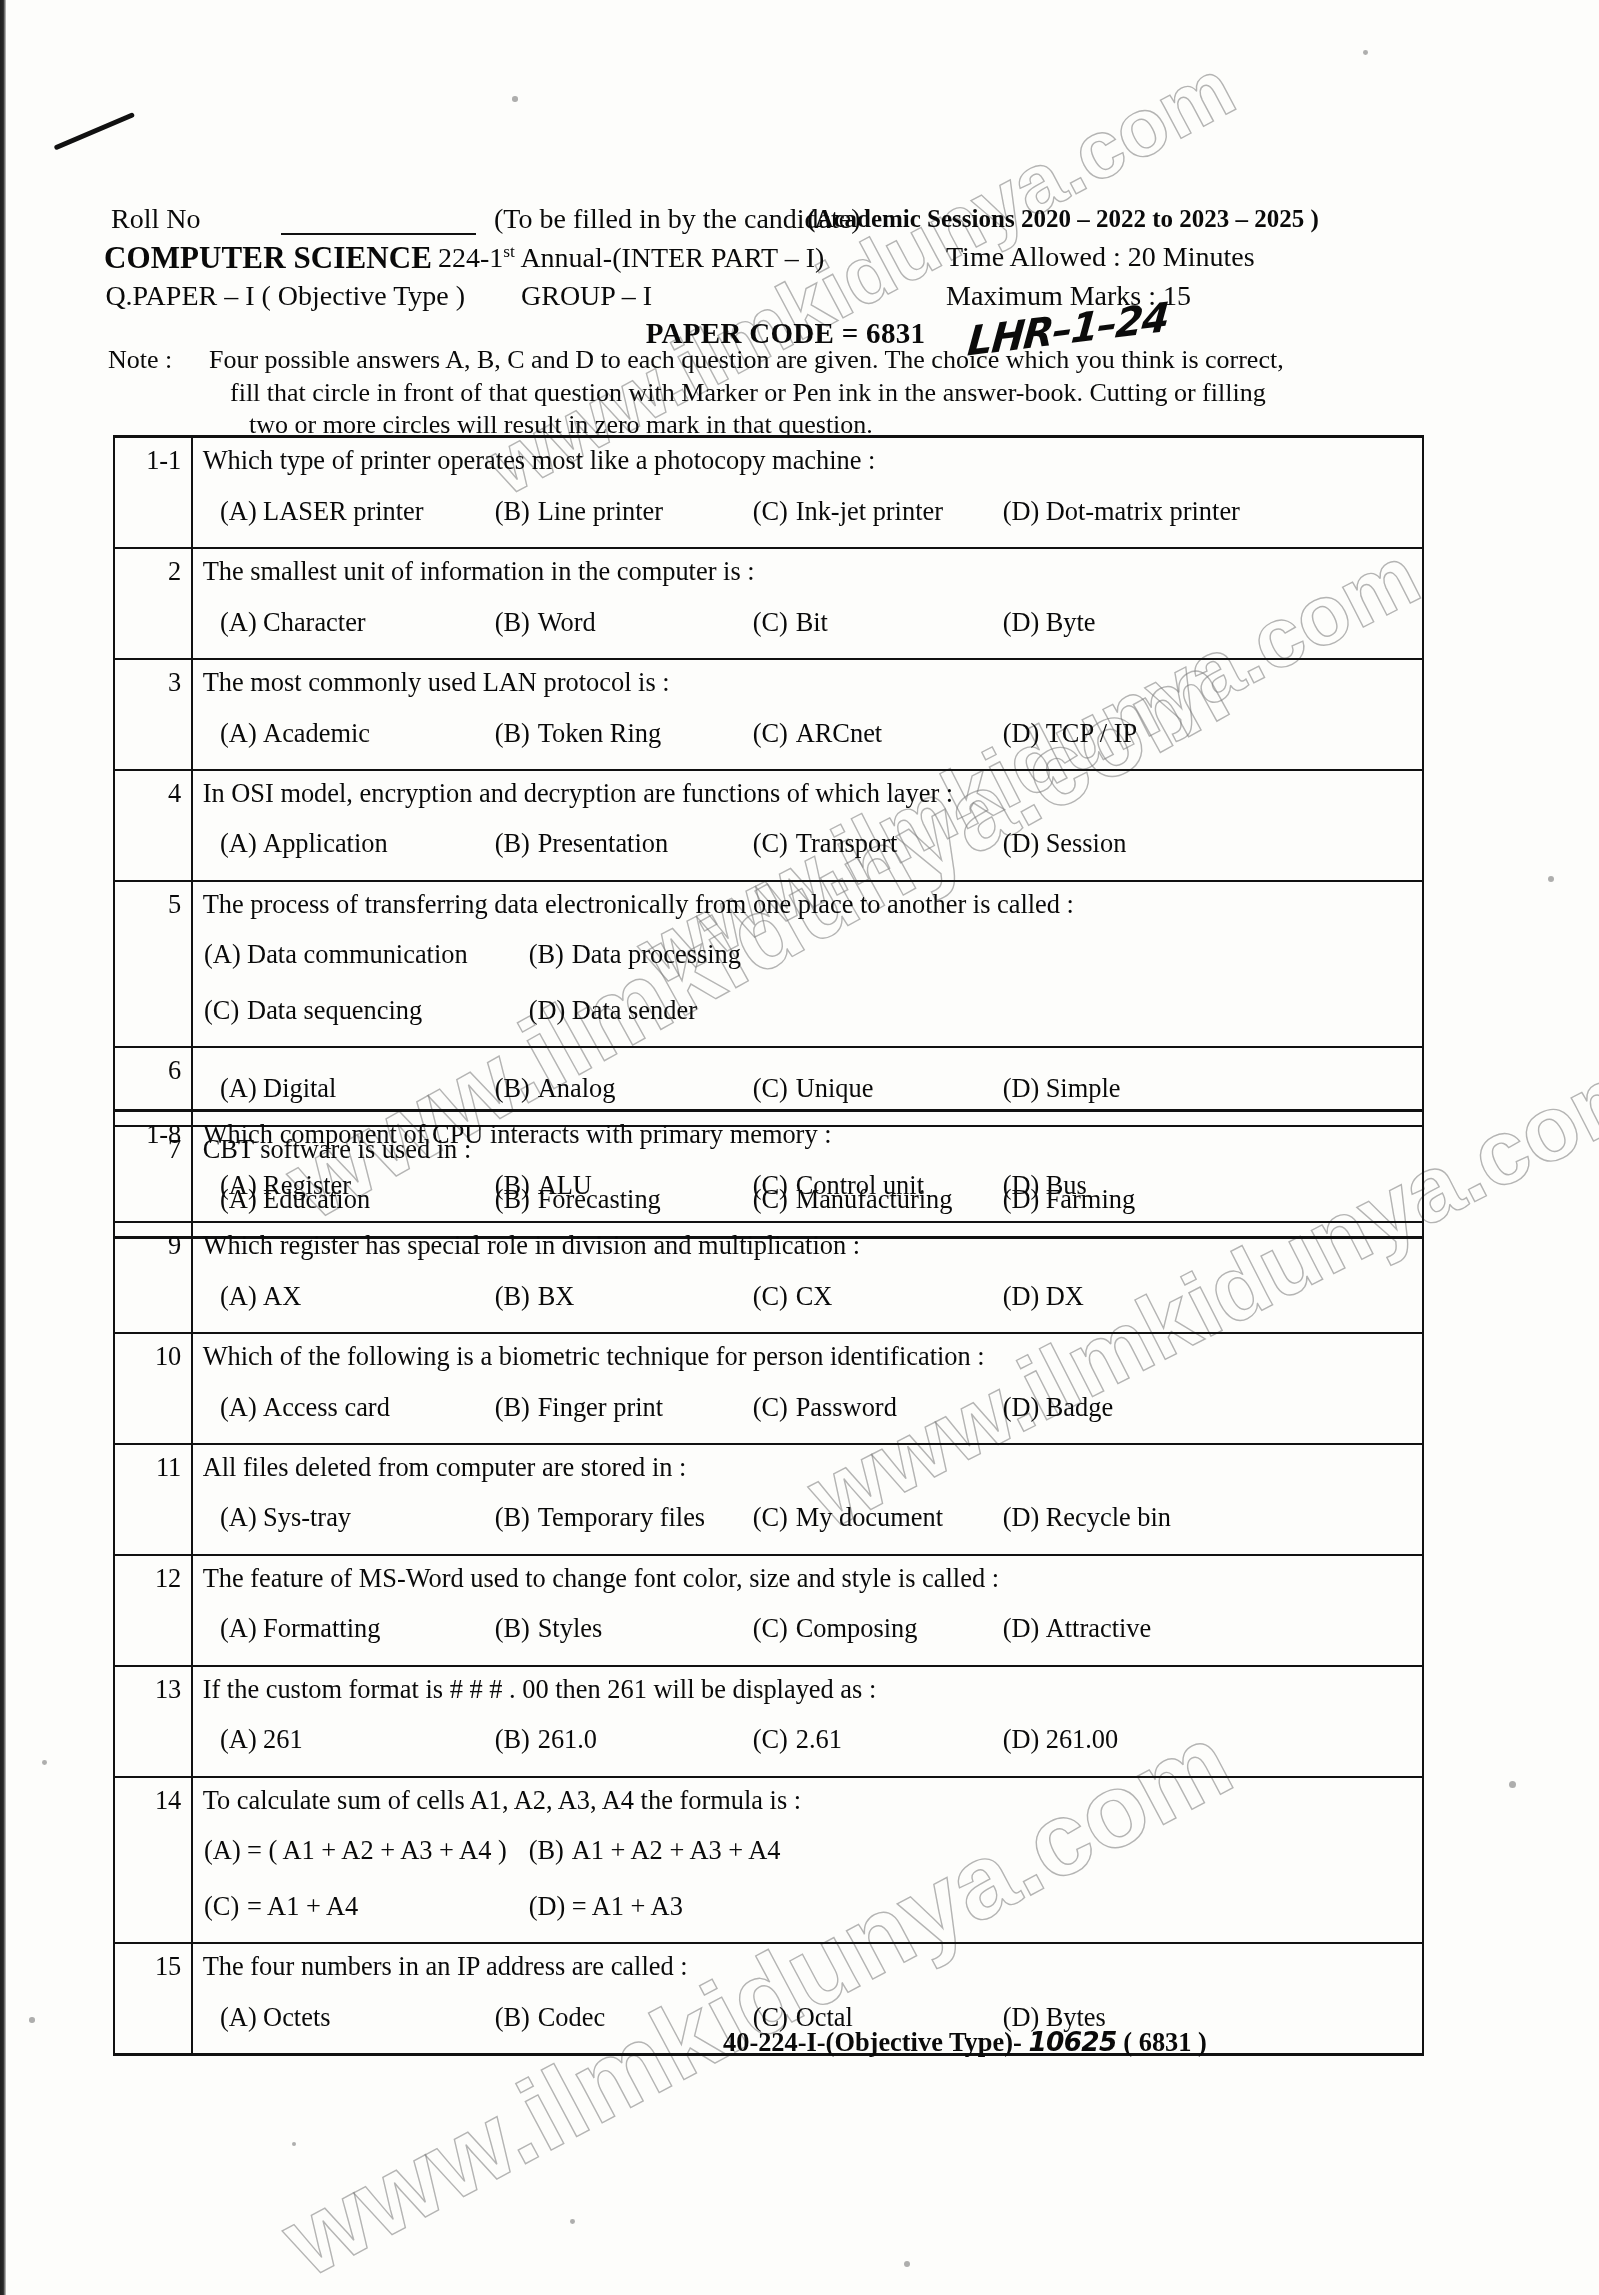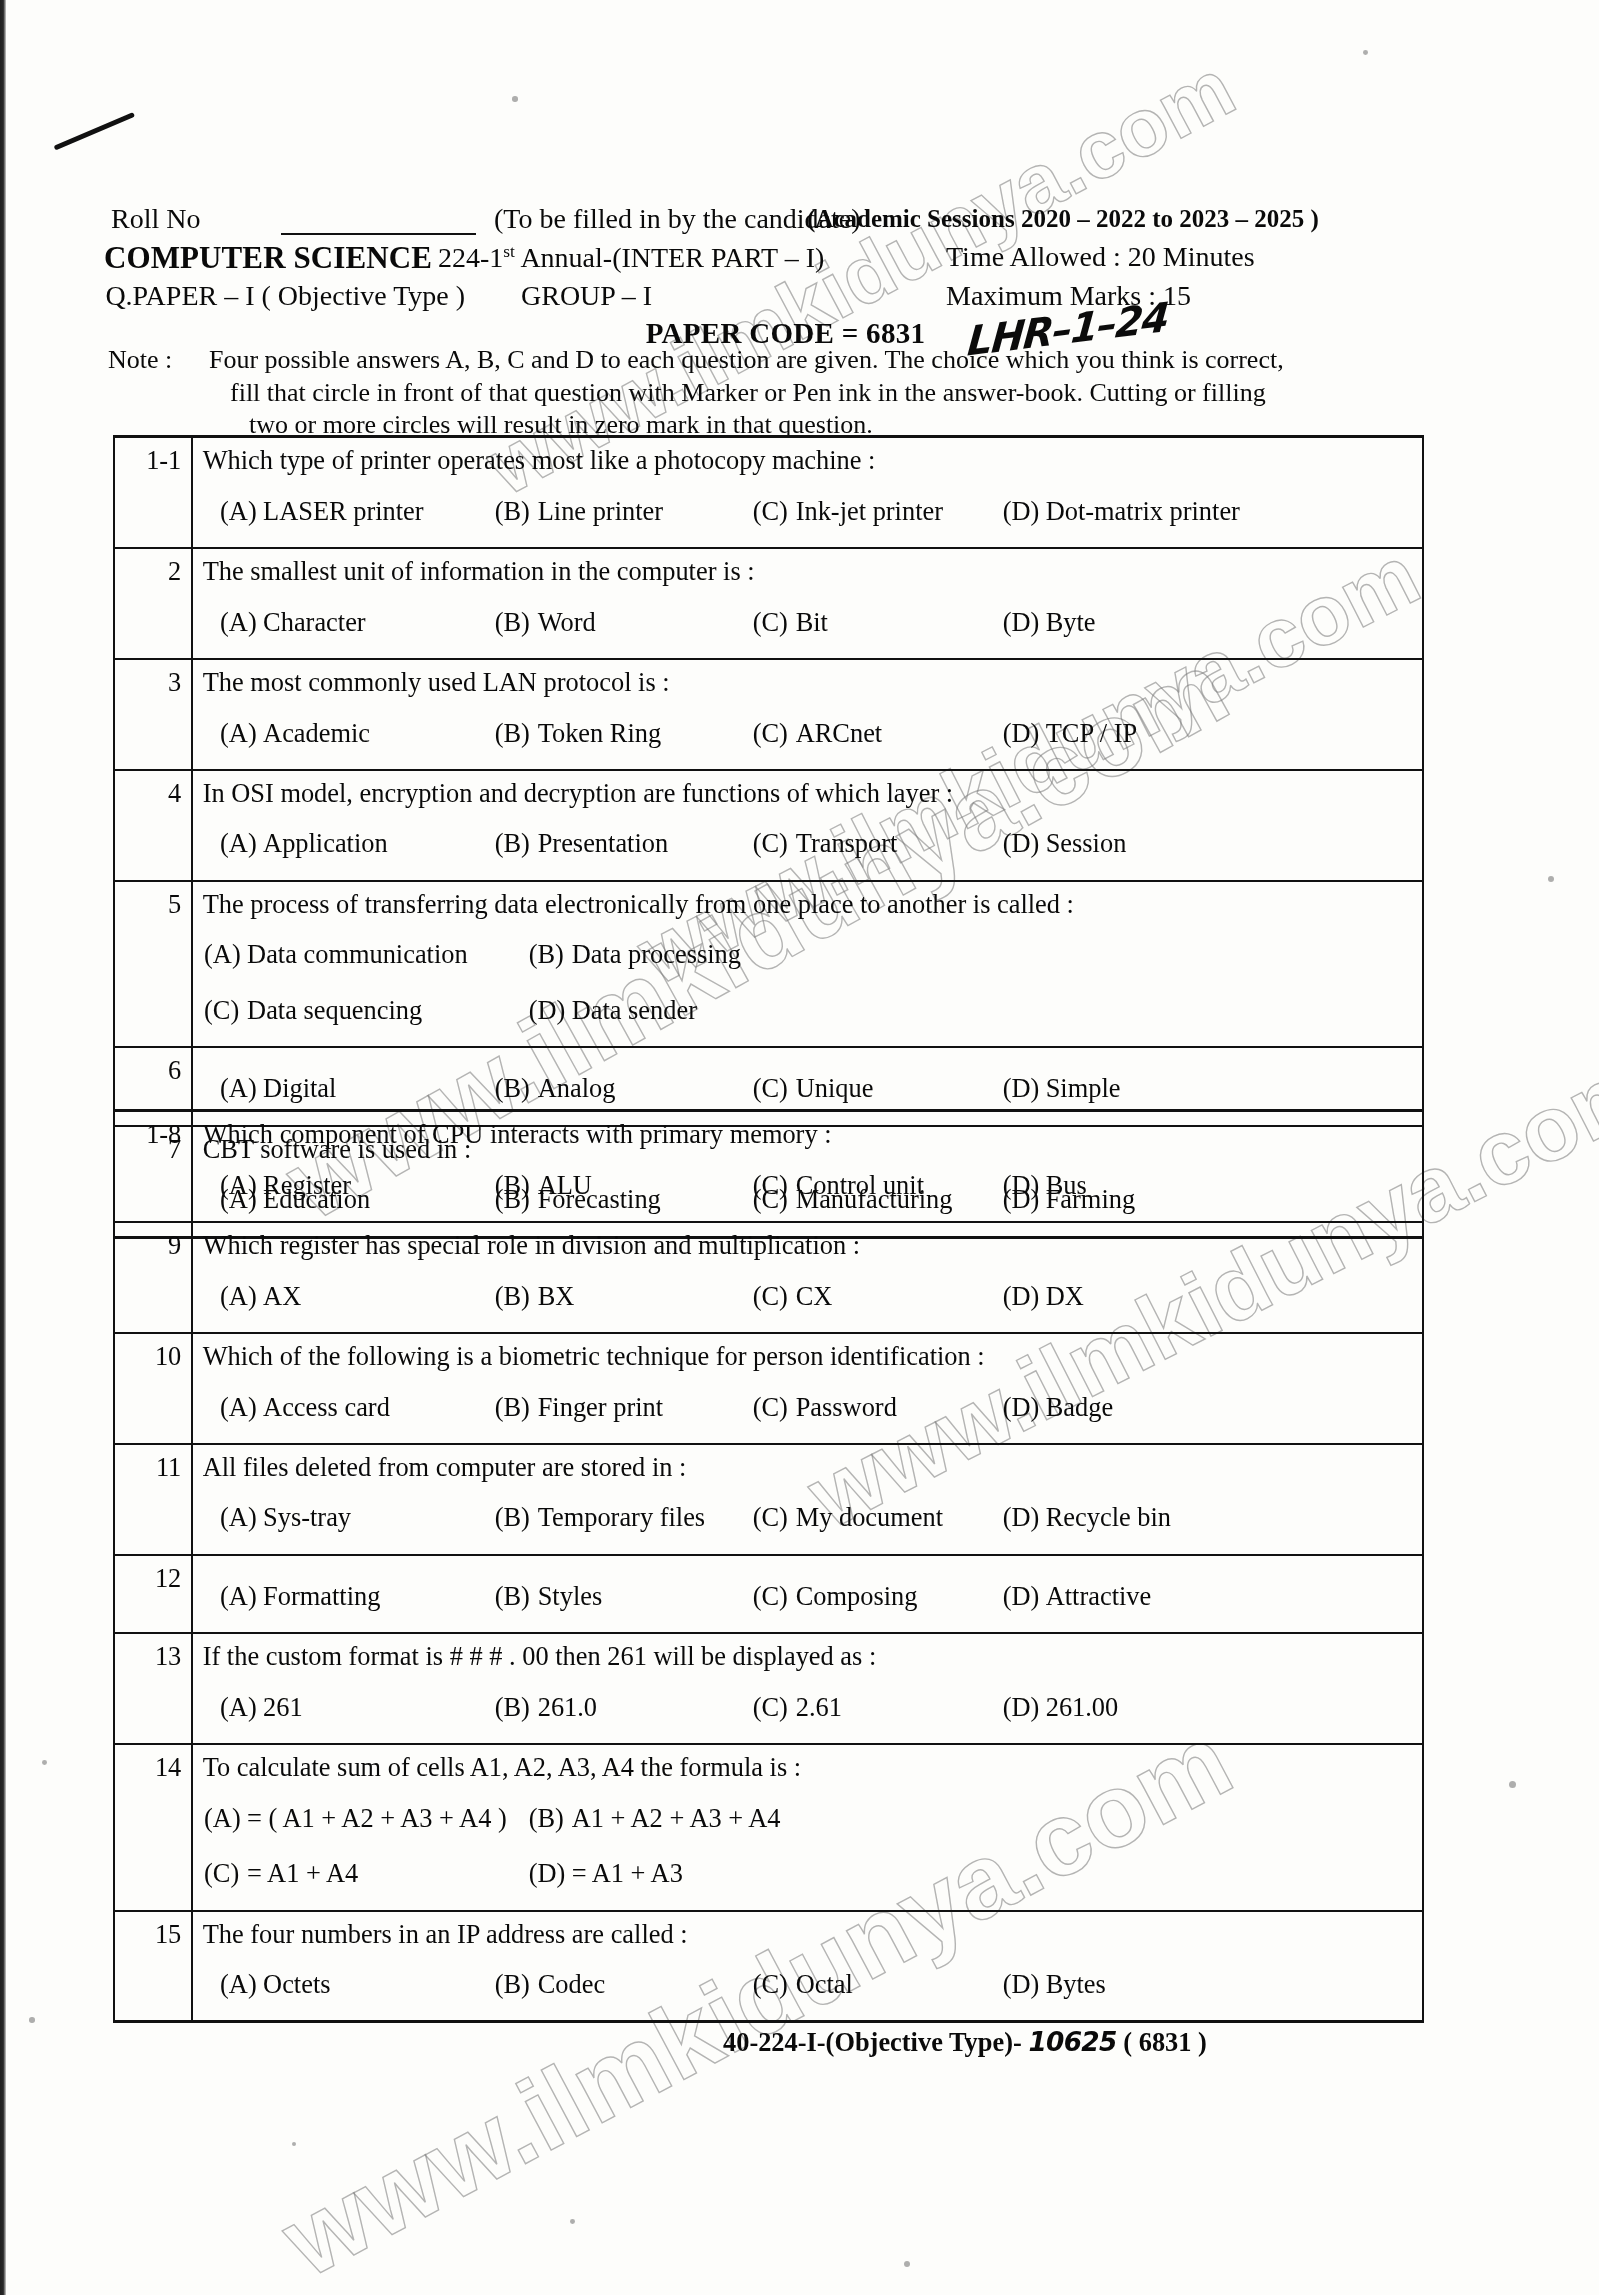--- a/index.html
+++ b/index.html
@@ -381,20 +381,21 @@
             <div class="opt c0"><span class="lbl">(A)</span><span>Sys-tray</span></div>
             <div class="opt c1"><span class="lbl">(B)</span><span>Temporary files</span></div>
             <div class="opt c2"><span class="lbl">(C)</span><span>My document</span></div>
             <div class="opt c3"><span class="lbl">(D)</span><span>Recycle bin</span></div>
           </div>
         </div>
       </div>
       <div class="qrow">
         <div class="qnum">12</div>
         <div class="qbody">
+          <div class="qstem">The feature of MS-Word used to change font color, size and style is called  :</div>
           <div class="qopts">
             <div class="opt c0"><span class="lbl">(A)</span><span>Formatting</span></div>
             <div class="opt c1"><span class="lbl">(B)</span><span>Styles</span></div>
             <div class="opt c2"><span class="lbl">(C)</span><span>Composing</span></div>
             <div class="opt c3"><span class="lbl">(D)</span><span>Attractive</span></div>
           </div>
         </div>
       </div>
       <div class="qrow">
         <div class="qnum">13</div>

